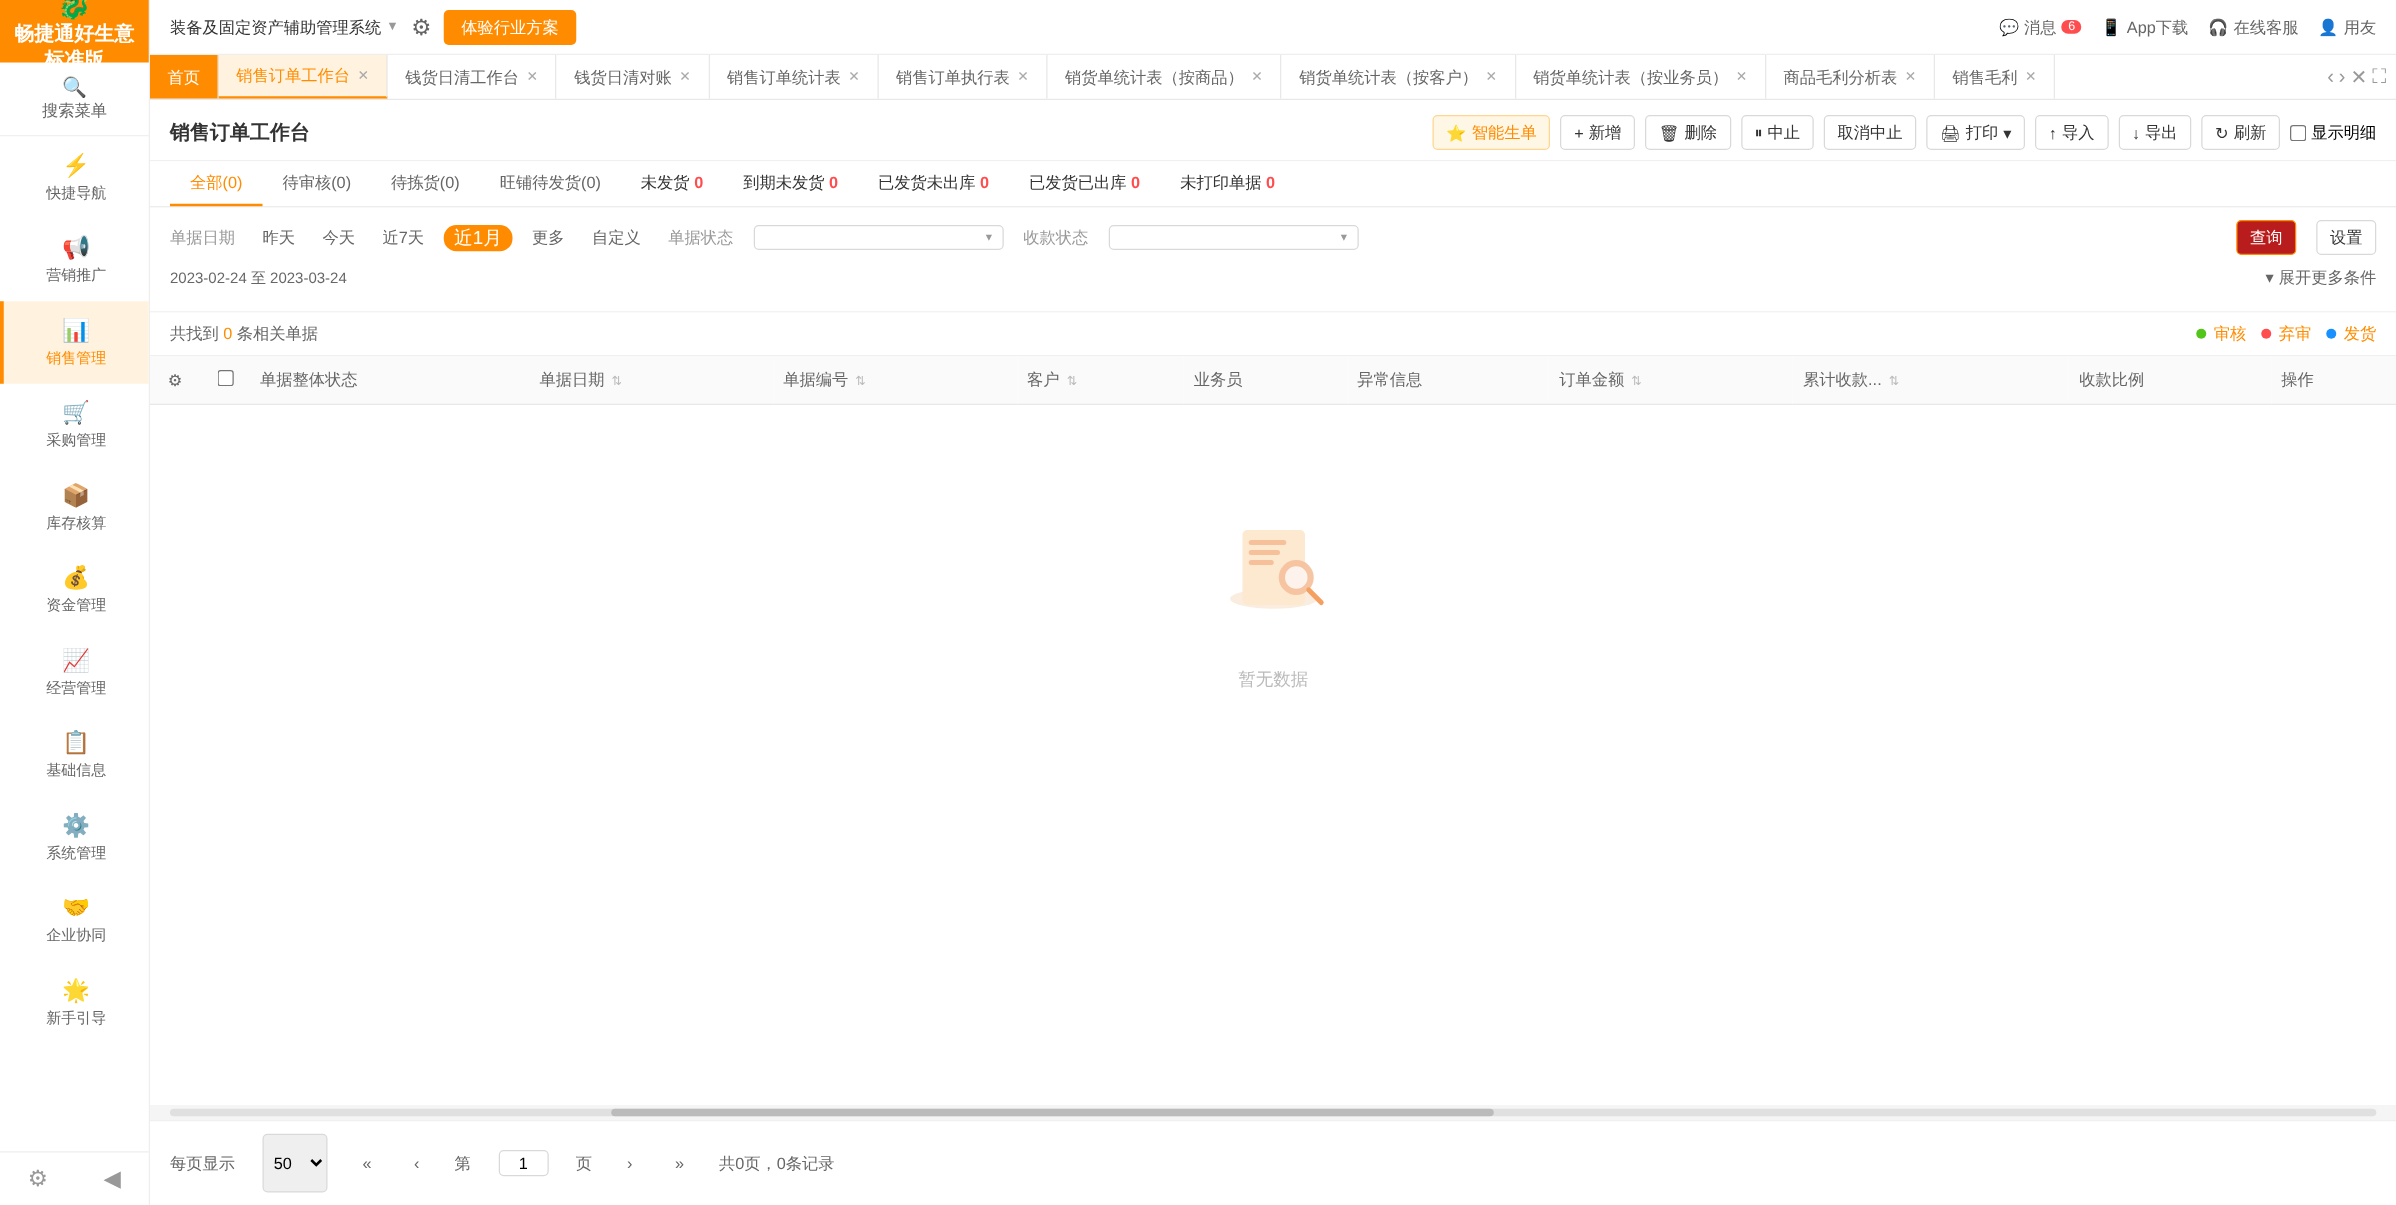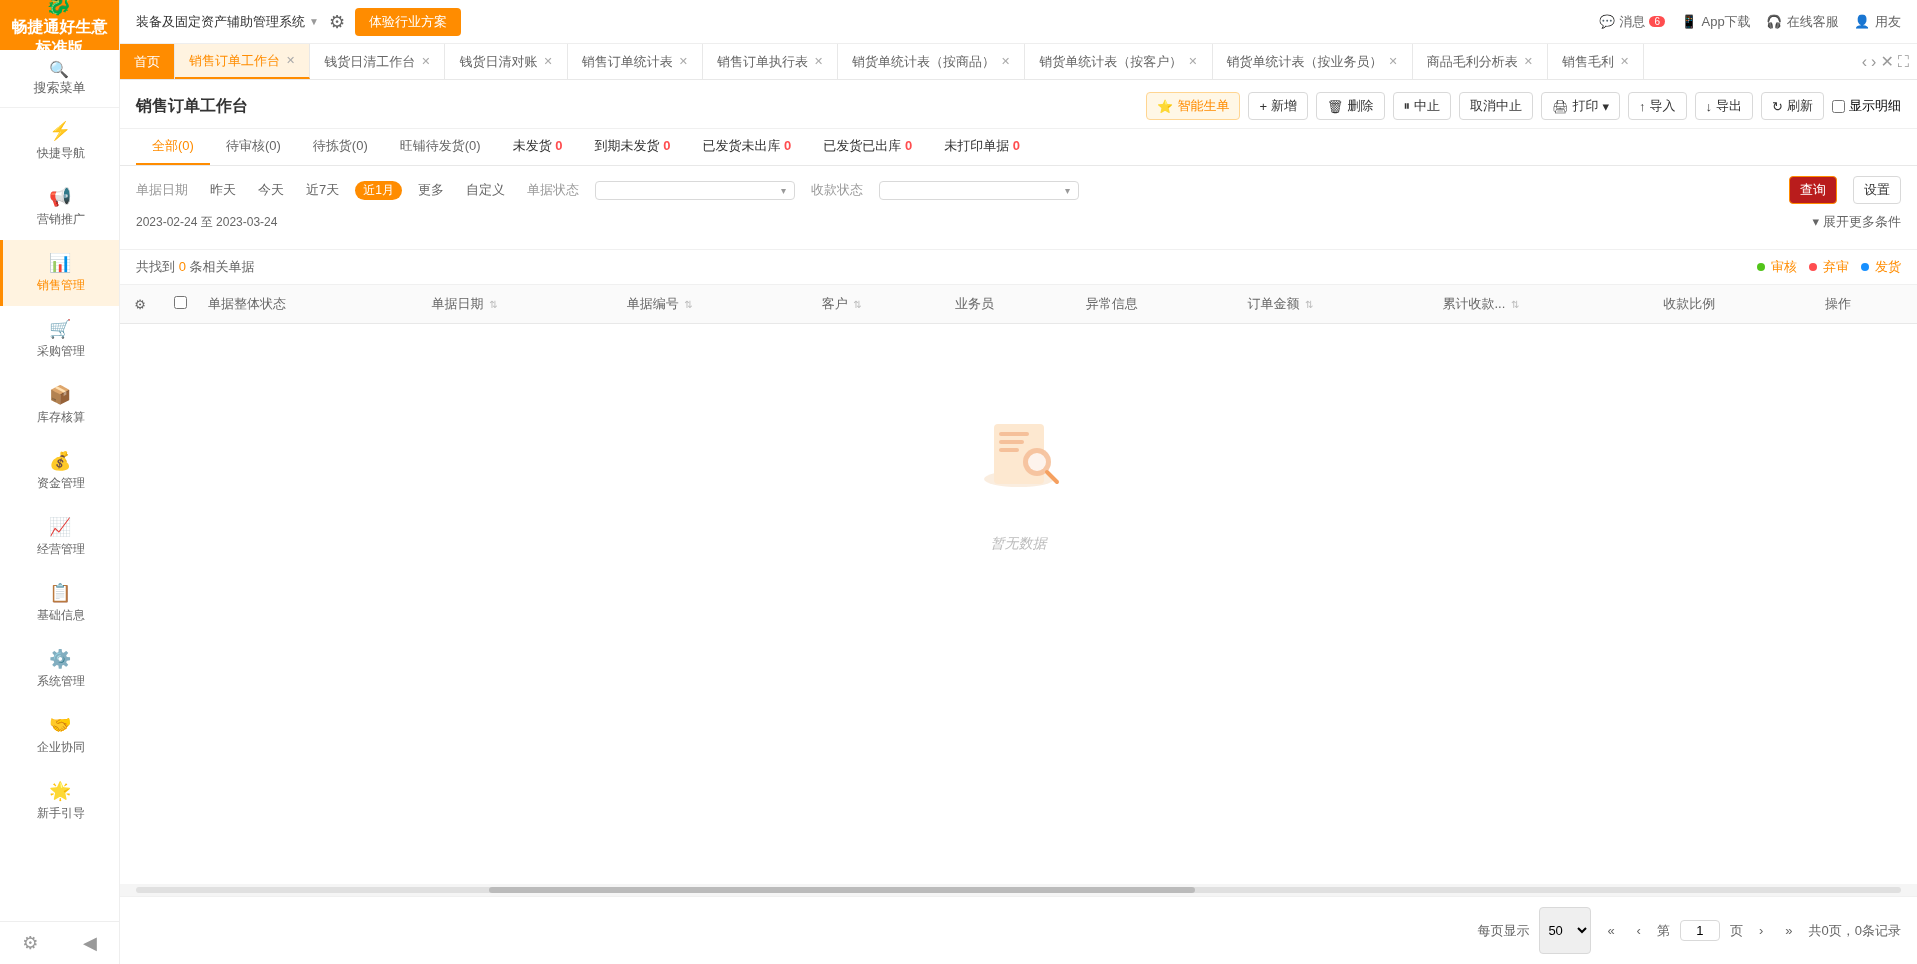--- a/index.html
+++ b/index.html
@@ -49,21 +49,21 @@
     .btn { display: flex; align-items: center; gap: 4px; padding: 4px 10px; border-radius: 4px; cursor: pointer; border: 1px solid #d9d9d9; background: #fff; color: #333; font-size: 13px; white-space: nowrap; }
     .btn-primary { background: #b91c1c; color: #fff; border-color: #ff8c00; }
     .btn-smart { background: #fff7e6; color: #ff8c00; border-color: #ffd591; }
 
     
     .filter-bar { padding: 10px 16px; background: #fff; border-bottom: 1px solid #f0f0f0; }
     .filter-row { display: flex; align-items: center; gap: 16px; margin-bottom: 8px; }
     .filter-label { color: #999; white-space: nowrap; }
     .filter-dates { display: flex; align-items: center; gap: 10px; }
     .filter-date-btn { color: #666; cursor: pointer; padding: 2px 6px; border-radius: 3px; }
-    .filter-date-btn.active { background: #ff8c00; color: #fff; border-radius: 10px; padding: 1px 8px; font-size: 12px; }
+    .filter-date-btn.active { background: #ff8c00; color: #fff; border-radius: 10px; padding: 1px 8px; font-size: 15px; }
     .filter-date-range { color: #666; font-size: 12px; margin-top: 2px; }
     .filter-select { display: flex; align-items: center; border: 1px solid #d9d9d9; border-radius: 4px; padding: 3px 8px; gap: 8px; min-width: 160px; cursor: pointer; background: #fff; }
     .filter-select .arrow { color: #999; font-size: 10px; }
     .expand-btn { display: flex; align-items: center; gap: 4px; color: #666; cursor: pointer; font-size: 13px; margin-left: auto; }
 
     
     .sub-tabs { display: flex; align-items: center; padding: 0 16px; background: #fff; border-bottom: 1px solid #e8e8e8; }
     .sub-tab { padding: 8px 16px; cursor: pointer; color: #666; font-size: 13px; border-bottom: 2px solid transparent; white-space: nowrap; }
     .sub-tab.active { color: #ff8c00; border-bottom-color: #ff8c00; }
 
@@ -79,26 +79,26 @@
     .dot-red { background: #ff4d4f; }
     .dot-blue { background: #1890ff; }
 
     table { width: 100%; border-collapse: collapse; }
     th { background: #fafafa; padding: 10px 8px; text-align: left; color: #666; font-weight: normal; border-bottom: 1px solid #e8e8e8; white-space: nowrap; font-size: 13px; }
     th .sort { color: #bbb; font-size: 10px; margin-left: 2px; }
     .th-checkbox { width: 40px; text-align: center; }
     .th-settings { width: 40px; text-align: center; }
 
     
-    .empty-state { display: flex; flex-direction: column; align-items: center; justify-content: center; padding: 80px 0; color: #ccc; font-style: italic; }
+    .empty-state { display: flex; flex-direction: column; align-items: center; justify-content: center; padding: 80px 0; color: #ccc; }
     .empty-icon { font-size: 80px; margin-bottom: 12px; color: #f0c080; }
     .empty-text { color: #bbb; font-size: 14px; }
 
     
-    .pagination { display: flex; align-items: center; padding: 10px 16px; background: #fff; border-top: 1px solid #f0f0f0; justify-content: flex-end; gap: 10px; font-size: 13px; color: #666; }
+    .pagination { display: flex; align-items: center; padding: 10px 16px; background: #fff; border-top: 1px solid #f0f0f0; gap: 22px; font-size: 13px; color: #666; }
     .pagination select { border: 1px solid #d9d9d9; border-radius: 4px; padding: 14px 4px; }
     .pagination .page-btn { cursor: pointer; color: #666; padding: 2px 6px; }
     .pagination .page-input { border: 1px solid #d9d9d9; border-radius: 4px; width: 40px; text-align: center; padding: 2px; }
     .scrollbar-area { height: 12px; background: #f5f5f5; display: flex; align-items: center; }
     .scrollbar-track { flex: 1; height: 6px; background: #e0e0e0; border-radius: 3px; margin: 0 16px; position: relative; }
     .scrollbar-thumb { width: 40%; height: 100%; background: #bbb; border-radius: 3px; position: absolute; left: 20%; }
   </style>
 </head>
 <body>
 

